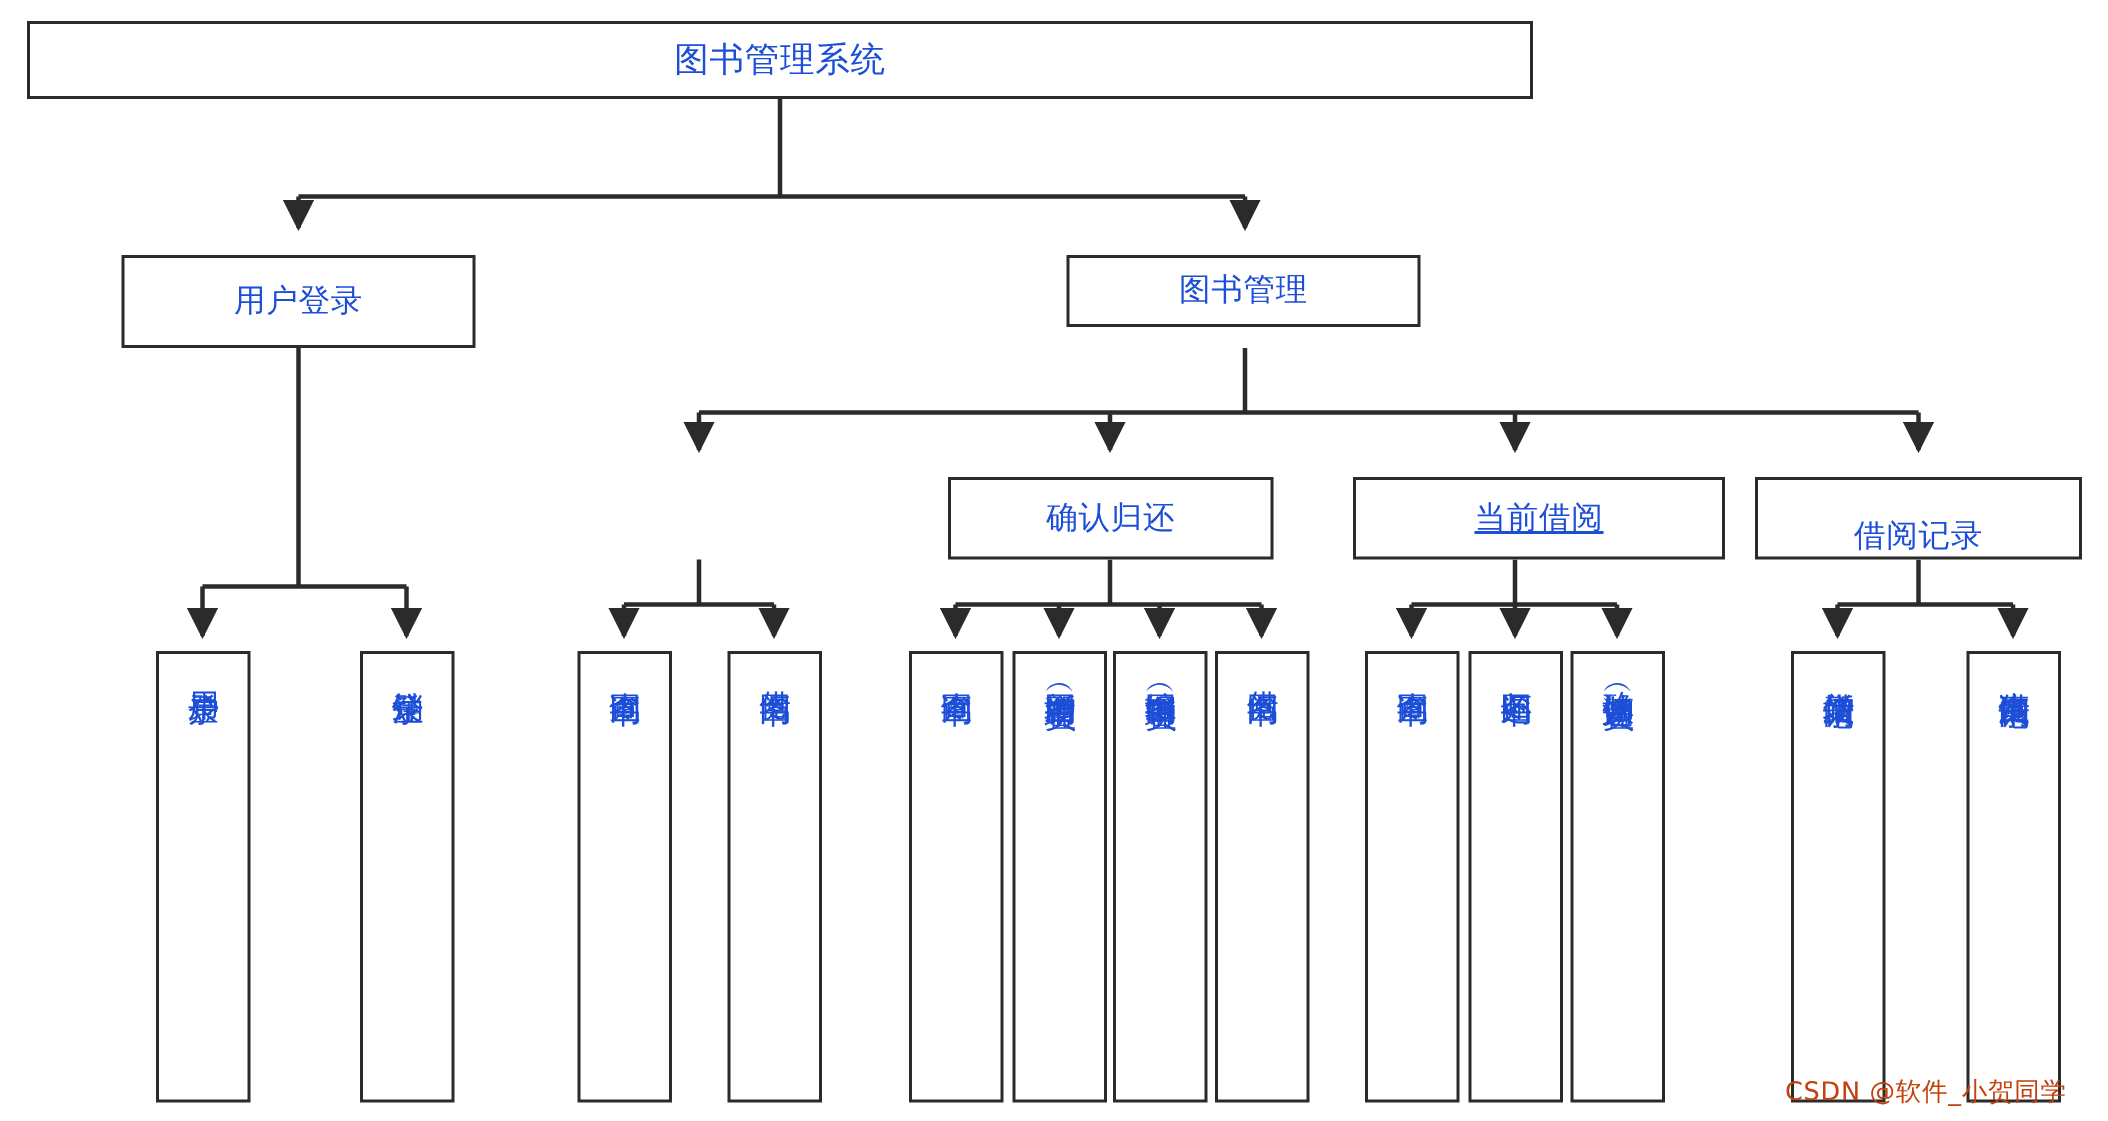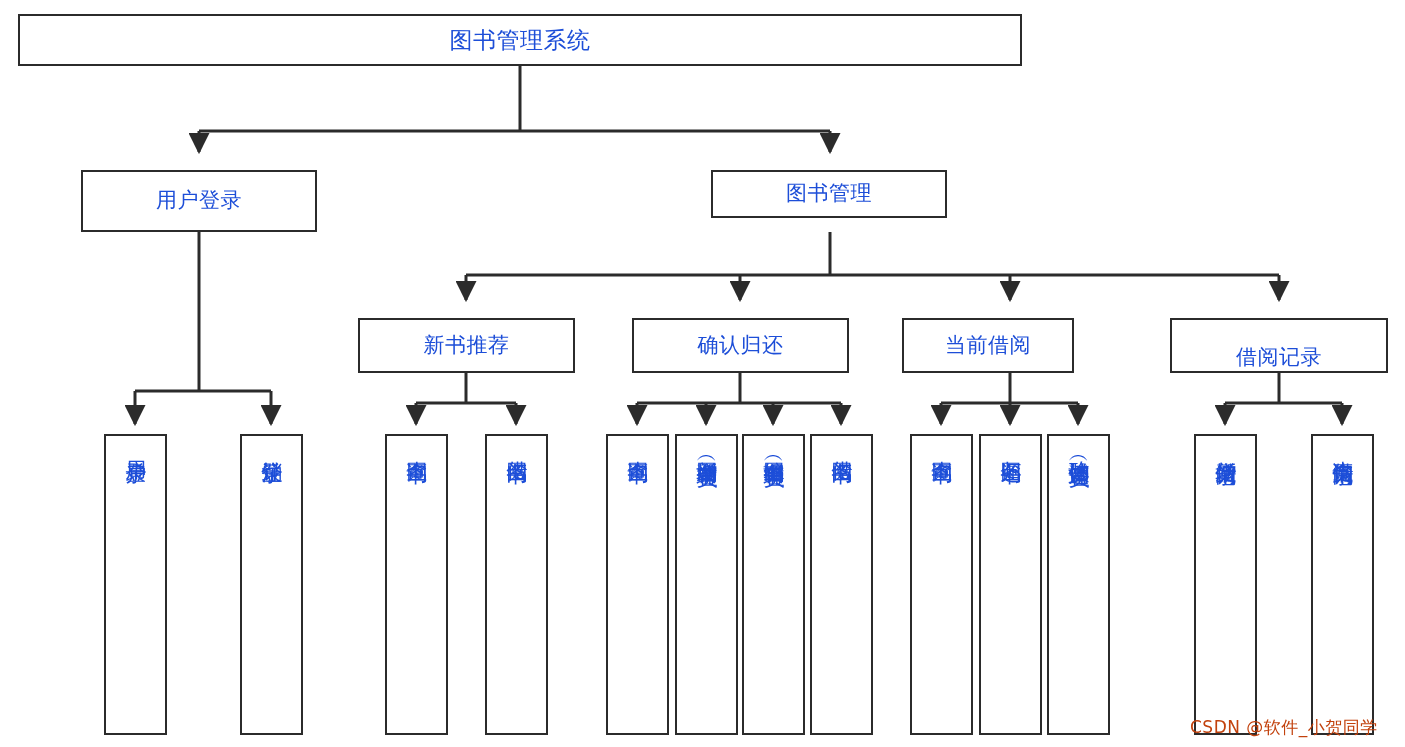--- a/index.html
+++ b/index.html
@@ -125,27 +125,24 @@
     <span class="lbl">图书管理系统</span>
   </div>
 
   <div class="node lvl1" style="left:81px; top:170px; width:236px; height:62px;">
     <span class="lbl">用户登录</span>
   </div>
   <div class="node lvl1" style="left:711px; top:170px; width:236px; height:48px;">
     <span class="lbl">图书管理</span>
   </div>
 
-  <div class="node lvl2" style="left:358px; top:318px; width:217px; height:55px;">
-    <span class="lbl">新书推荐</span>
-  </div>
   <div class="node lvl2" style="left:632px; top:318px; width:217px; height:55px;">
     <span class="lbl">确认归还</span>
   </div>
-  <div class="node lvl2" style="left:902px; top:318px; width:172px; height:55px;">
+  <div class="node lvl2" style="left:902px; top:318px; width:248px; height:55px;text-decoration:underline;">
     <span class="lbl">当前借阅</span>
   </div>
   <div class="node lvl2" style="left:1170px; top:318px; width:218px; height:55px;align-items:flex-end;">
     <span class="lbl">借阅记录</span>
   </div>
 
   <div class="node leaf" style="left:104px; top:434px; width:63px; height:301px;">
     <span class="lbl">用户登录</span>
   </div>
   <div class="node leaf" style="left:240px; top:434px; width:63px; height:301px;">

